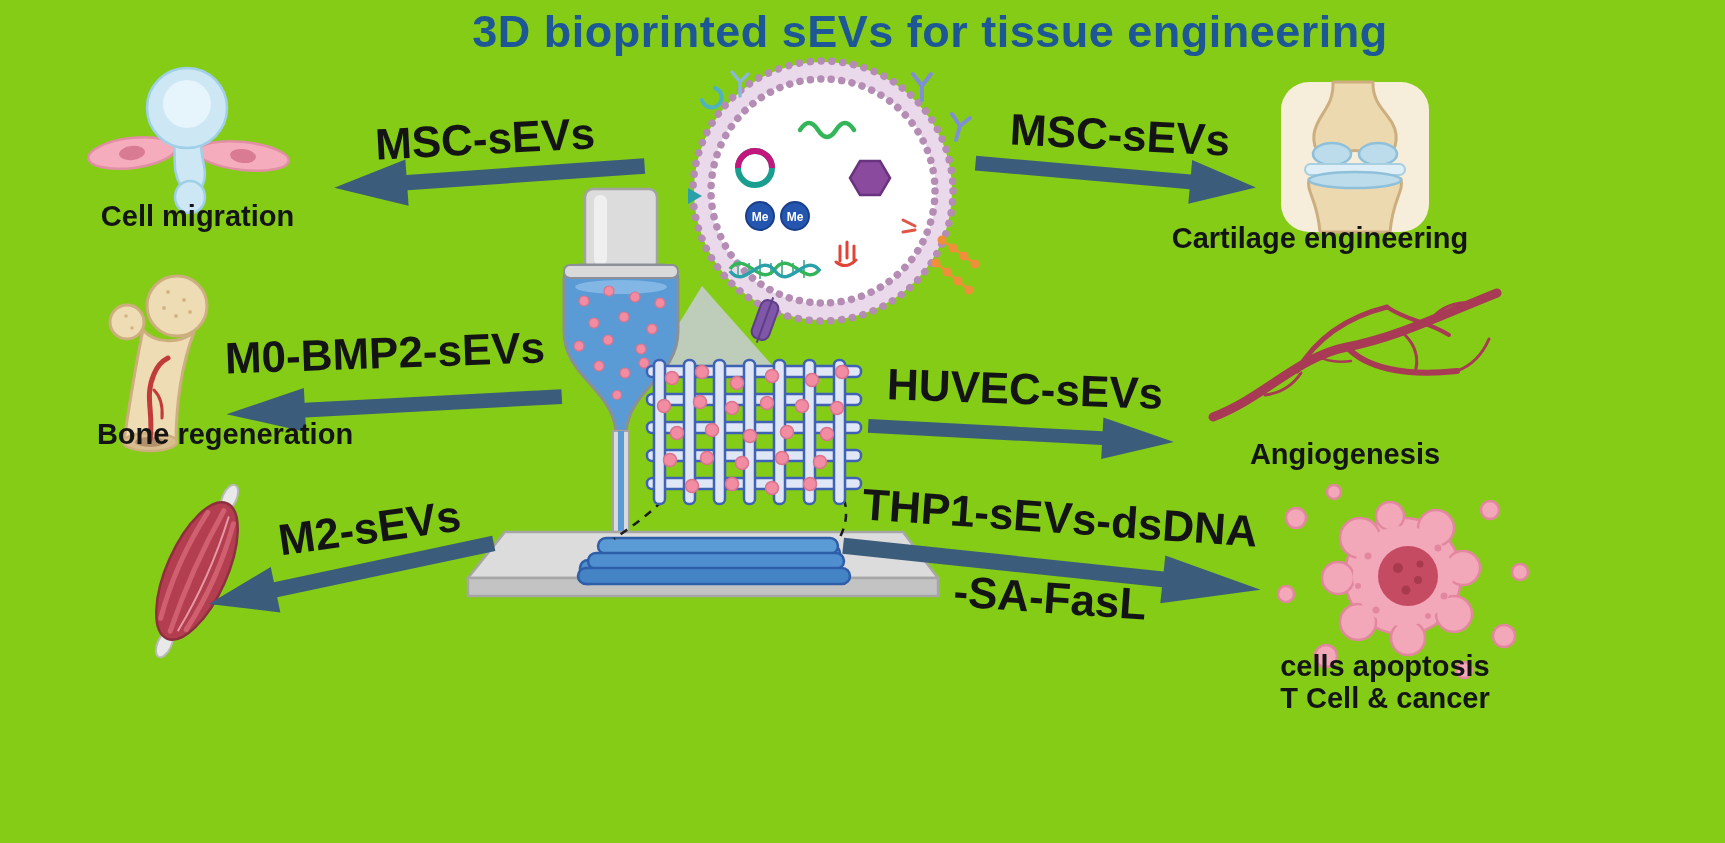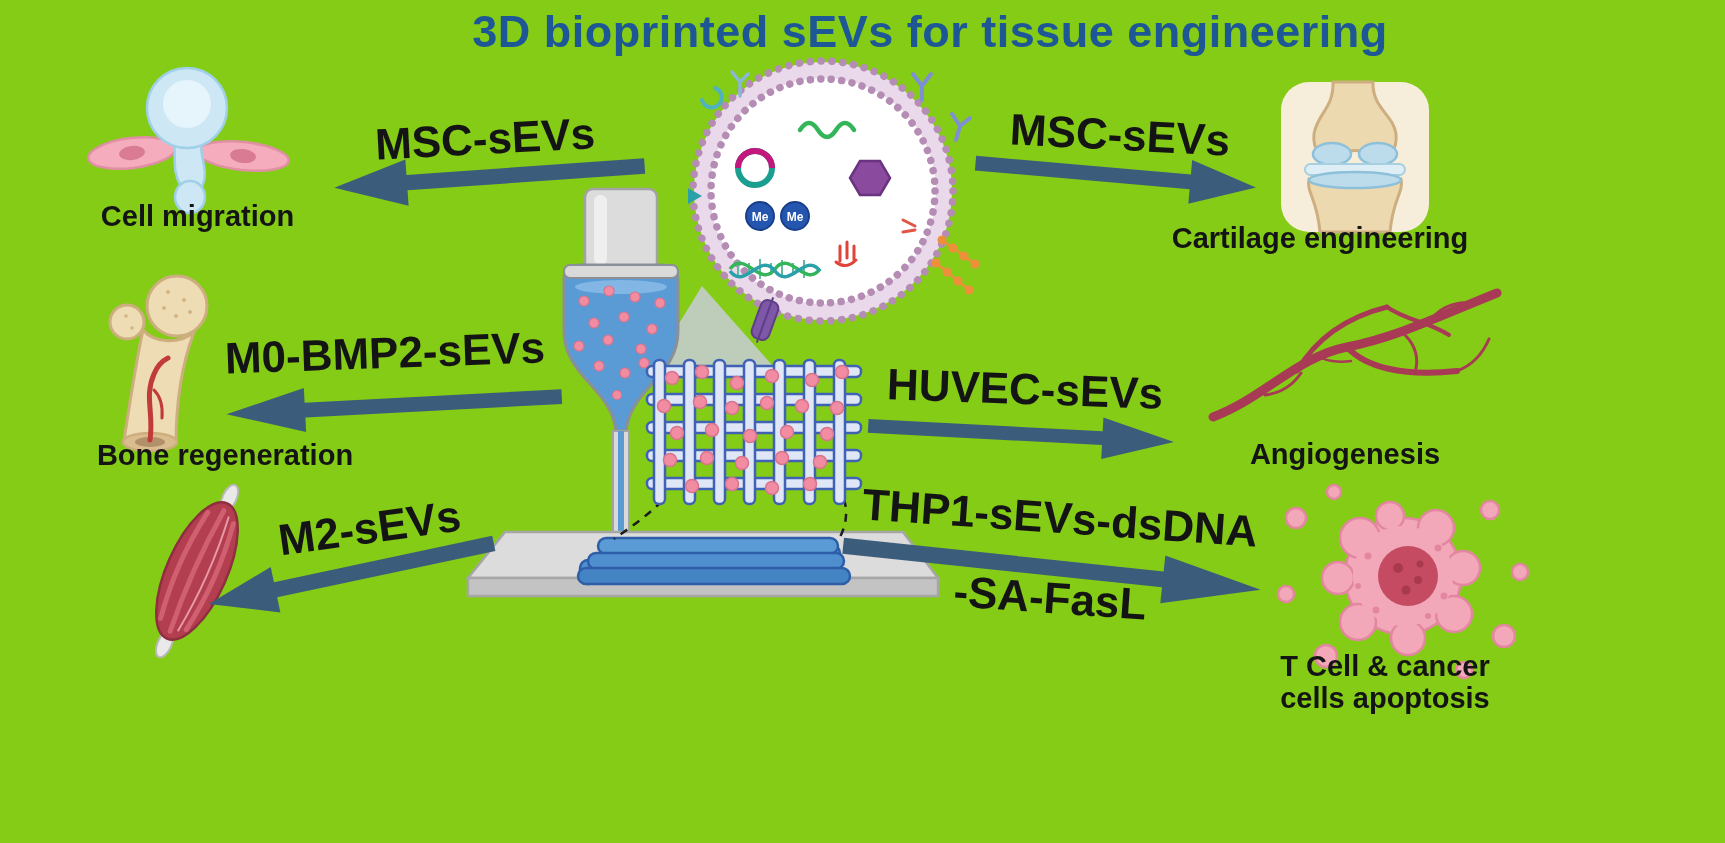--- a/index.html
+++ b/index.html
@@ -219,21 +219,21 @@
         <circle cx="110" cy="40" r="2"></circle>
         <circle cx="84" cy="36" r="2"></circle>
         <circle cx="46" cy="44" r="1.8"></circle>
         <circle cx="52" cy="56" r="1.8"></circle>
       </g>
   </svg>
   <div class="abs arrow-label" style="left:200px;top:328px;width:370px;transform:rotate(-2deg);">M0-BMP2-sEVs</div>
   <svg class="abs arrow" style="left:222px;top:378px;transform:rotate(-3deg);" width="340" height="55" viewBox="0 0 320 60" preserveAspectRatio="none">
     <polygon points="320,22 78,22 78,6 4,30 78,54 78,38 320,38"></polygon>
   </svg>
-  <div class="abs caption" style="left:0px;top:418px;width:450px;margin-top:21px;">Bone regeneration</div>
+  <div class="abs caption" style="left:0px;top:418px;width:450px;">Bone regeneration</div>
 
   <svg class="abs" style="left:115px;top:466px;" width="160" height="210" viewBox="0 0 160 210">
     <g transform="translate(82,105) rotate(24)">
       <ellipse cx="0" cy="-80" rx="7" ry="14" fill="#e9e9e9" stroke="#b9b9b9" stroke-width="2"></ellipse>
       <ellipse cx="0" cy="80" rx="7" ry="14" fill="#e9e9e9" stroke="#b9b9b9" stroke-width="2"></ellipse>
       <ellipse cx="0" cy="0" rx="30" ry="74" fill="#b23e50" stroke="#8e2f3f" stroke-width="2.5"></ellipse>
       <path d="M -14,-58 C -20,-20 -20,20 -14,58" stroke="#d06070" stroke-width="5" fill="none" stroke-linecap="round"></path>
       <path d="M 0,-66 C -4,-22 -4,22 0,66" stroke="#d06070" stroke-width="5" fill="none" stroke-linecap="round"></path>
       <path d="M 14,-58 C 20,-20 20,20 14,58" stroke="#d06070" stroke-width="5" fill="none" stroke-linecap="round"></path>
       <path d="M 7,-62 C 12,-20 12,20 7,62" stroke="#e79aa6" stroke-width="2" fill="none" stroke-linecap="round"></path>
@@ -312,17 +312,17 @@
         <circle cx="90" cy="110" r="3"></circle>
         <circle cx="160" cy="140" r="3"></circle>
       </g>
   </svg>
   <div class="abs arrow-label" style="left:850px;top:493px;width:420px;transform:rotate(4deg);">THP1-sEVs-dsDNA</div>
   <svg class="abs arrow" style="left:842px;top:538px;transform:rotate(6deg);" width="425" height="60" viewBox="0 0 320 60" preserveAspectRatio="none">
     <polygon points="0,22 242,22 242,6 316,30 242,54 242,38 0,38"></polygon>
   </svg>
   <div class="abs arrow-label" style="left:940px;top:573px;width:220px;transform:rotate(4deg);">-SA-FasL</div>
   <div class="abs caption" style="left:1165px;top:650px;width:440px;">
+    <div>cells apoptosis</div>
     <div>T Cell &amp; cancer</div>
-    <div>cells apoptosis</div>
   </div>
 
 </div>
 
 </body></html>

